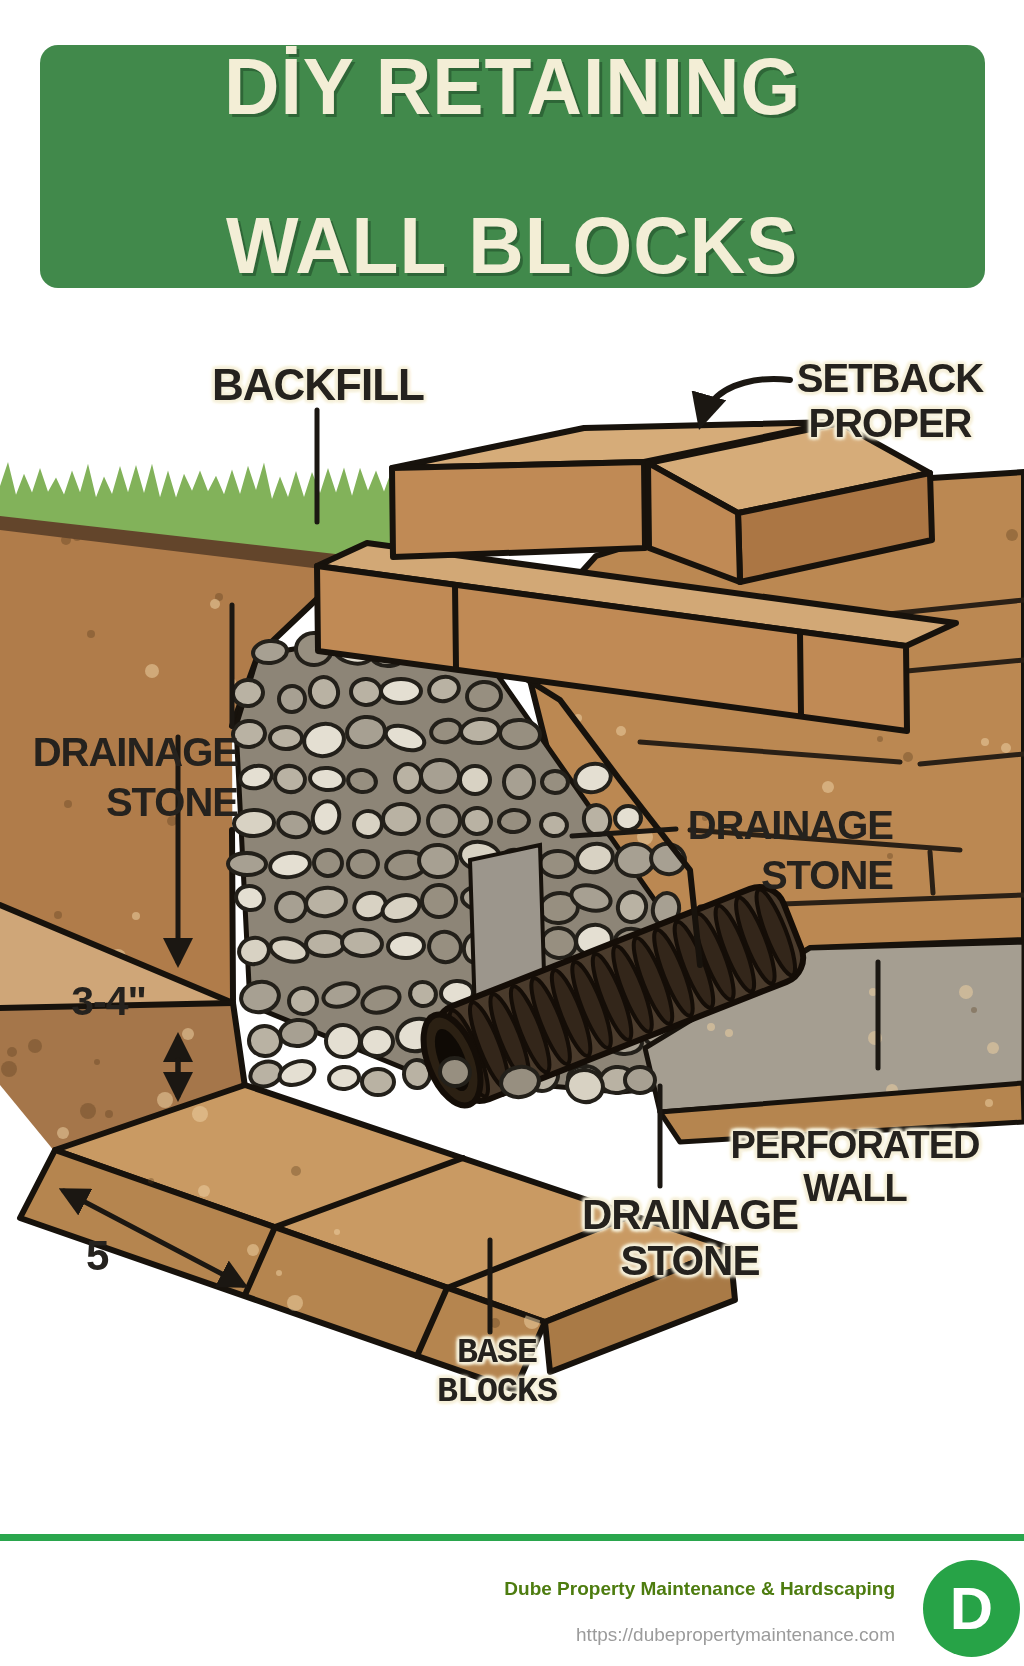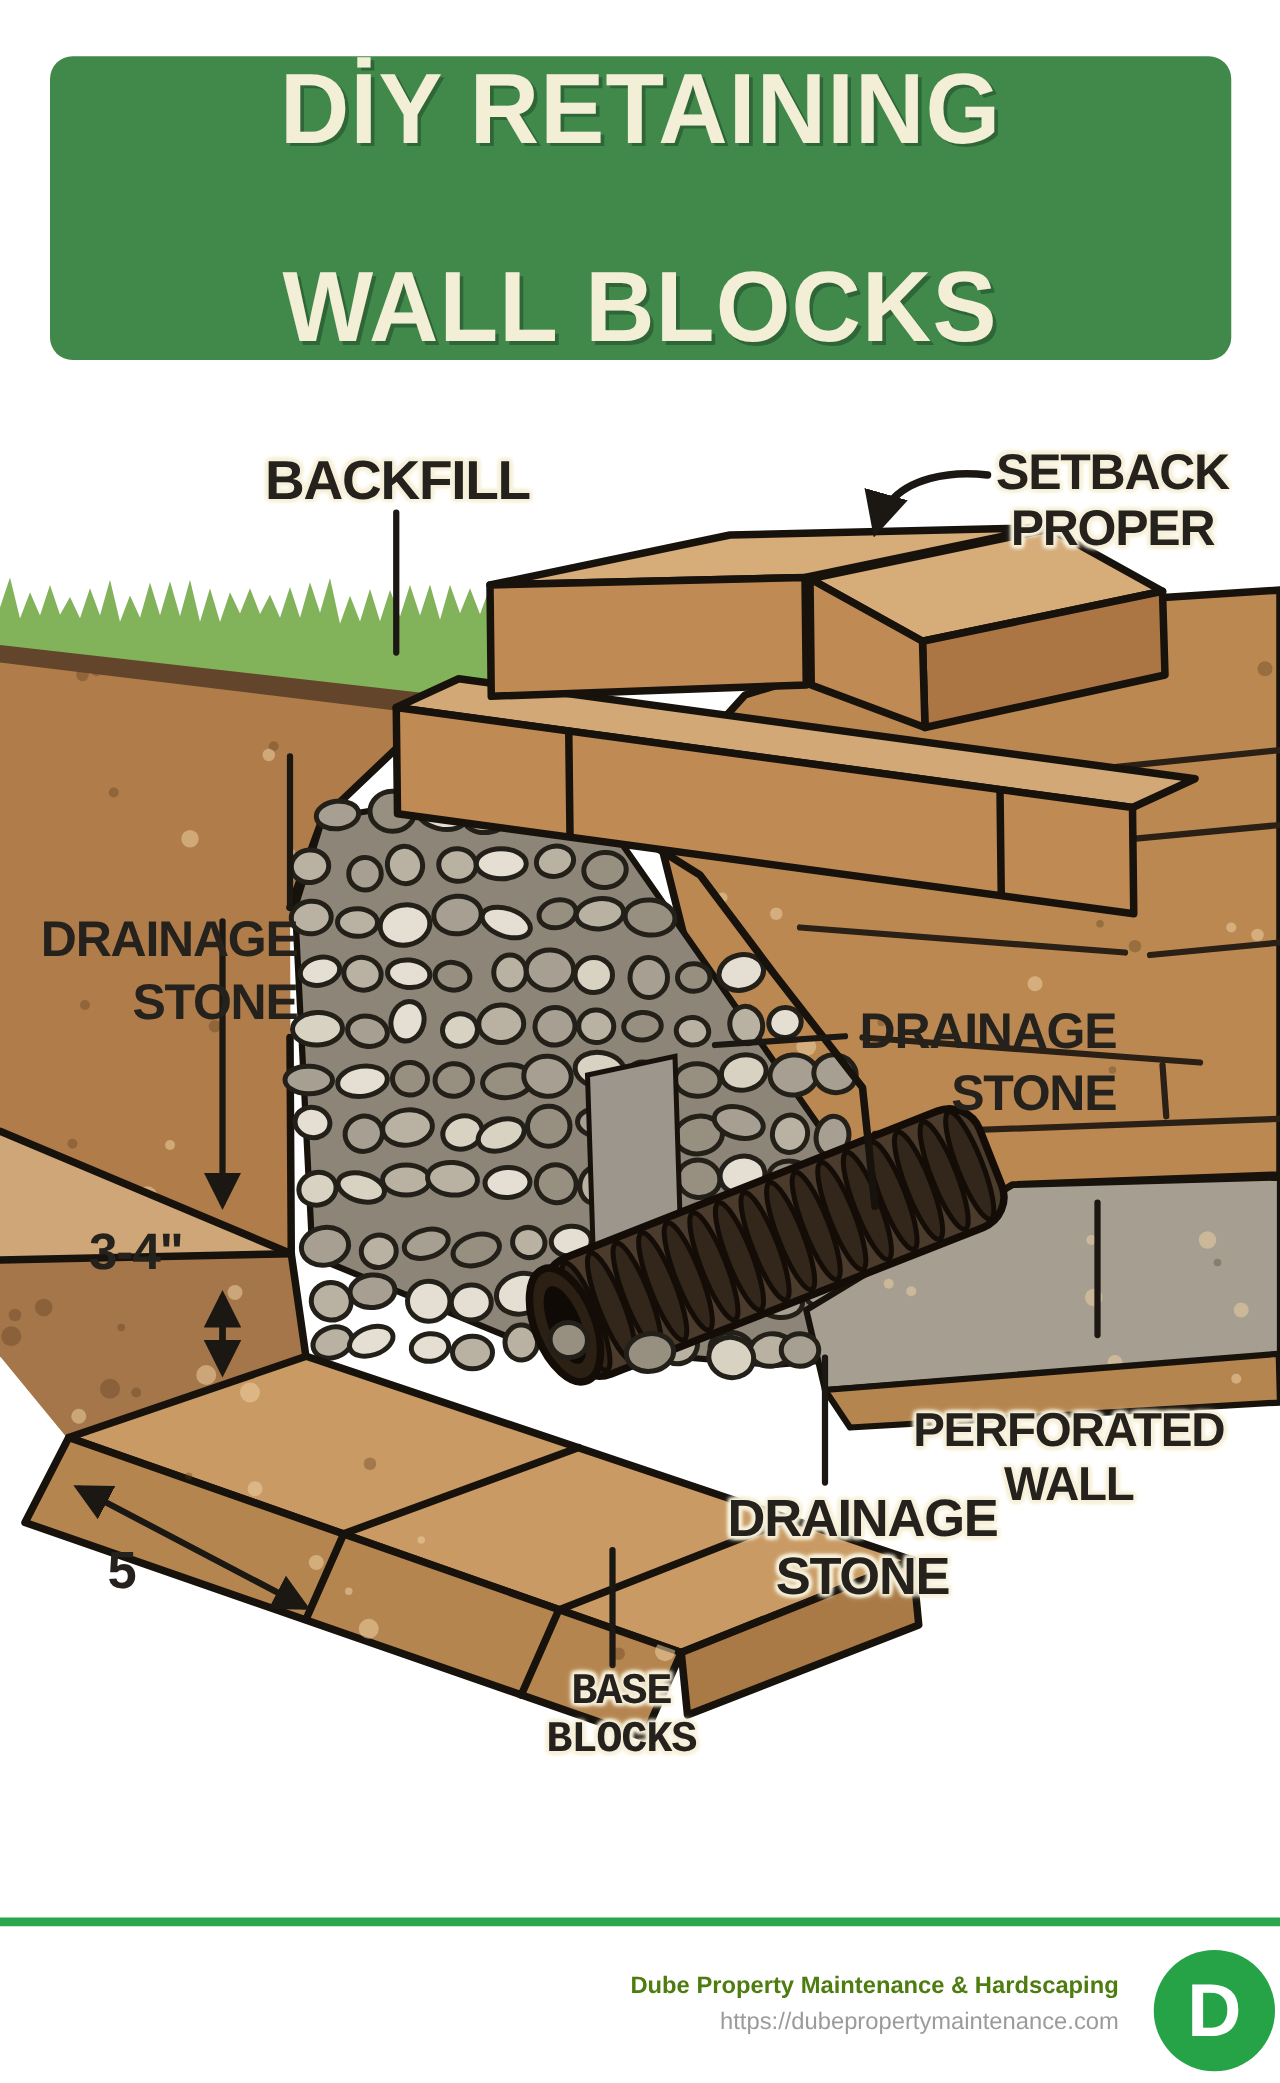--- a/index.html
+++ b/index.html
@@ -25,21 +25,21 @@
   .l-dimdepth{left:40px;top:978px;width:106px;text-align:right;font-size:41px;}
   .l-drainright{left:660px;top:801px;width:233px;text-align:right;font-size:40px;line-height:1.24;}
   .l-perf{left:712px;top:1083px;width:286px;text-align:center;font-size:38px;line-height:1.14;margin-top:41px;}
   .l-drainbottom{left:558px;top:1192px;width:264px;text-align:center;font-size:42px;line-height:1.1;}
   .l-base{left:377px;top:1334px;width:240px;text-align:center;font-size:35px;line-height:1.1;font-family:Liberation Mono, monospace;}
   .l-dimwidth{left:86px;top:1232px;font-size:42px;}
   
   .footer-line{position:absolute;left:0;top:1534px;width:1024px;height:7px;background:#2aa64d;}
   .footer-text{position:absolute;right:129px;top:1578px;text-align:right;}
   .footer-company{font-size:19px;font-weight:700;color:#4d7c0f;}
-  .footer-url{font-size:19px;color:#9b9b9b;margin-top:7px;}
+  .footer-url{font-size:19px;color:#9b9b9b;margin-top:24px;}
   .logo{position:absolute;left:923px;top:1560px;width:97px;height:97px;border-radius:50%;
         background:#27a347;display:flex;align-items:center;justify-content:center;}
   .logo span{color:#ffffff;font-weight:900;font-size:60px;line-height:1;}
 </style>
 </head>
 <body>
 
 <div class="page">
 
   <div class="banner">

